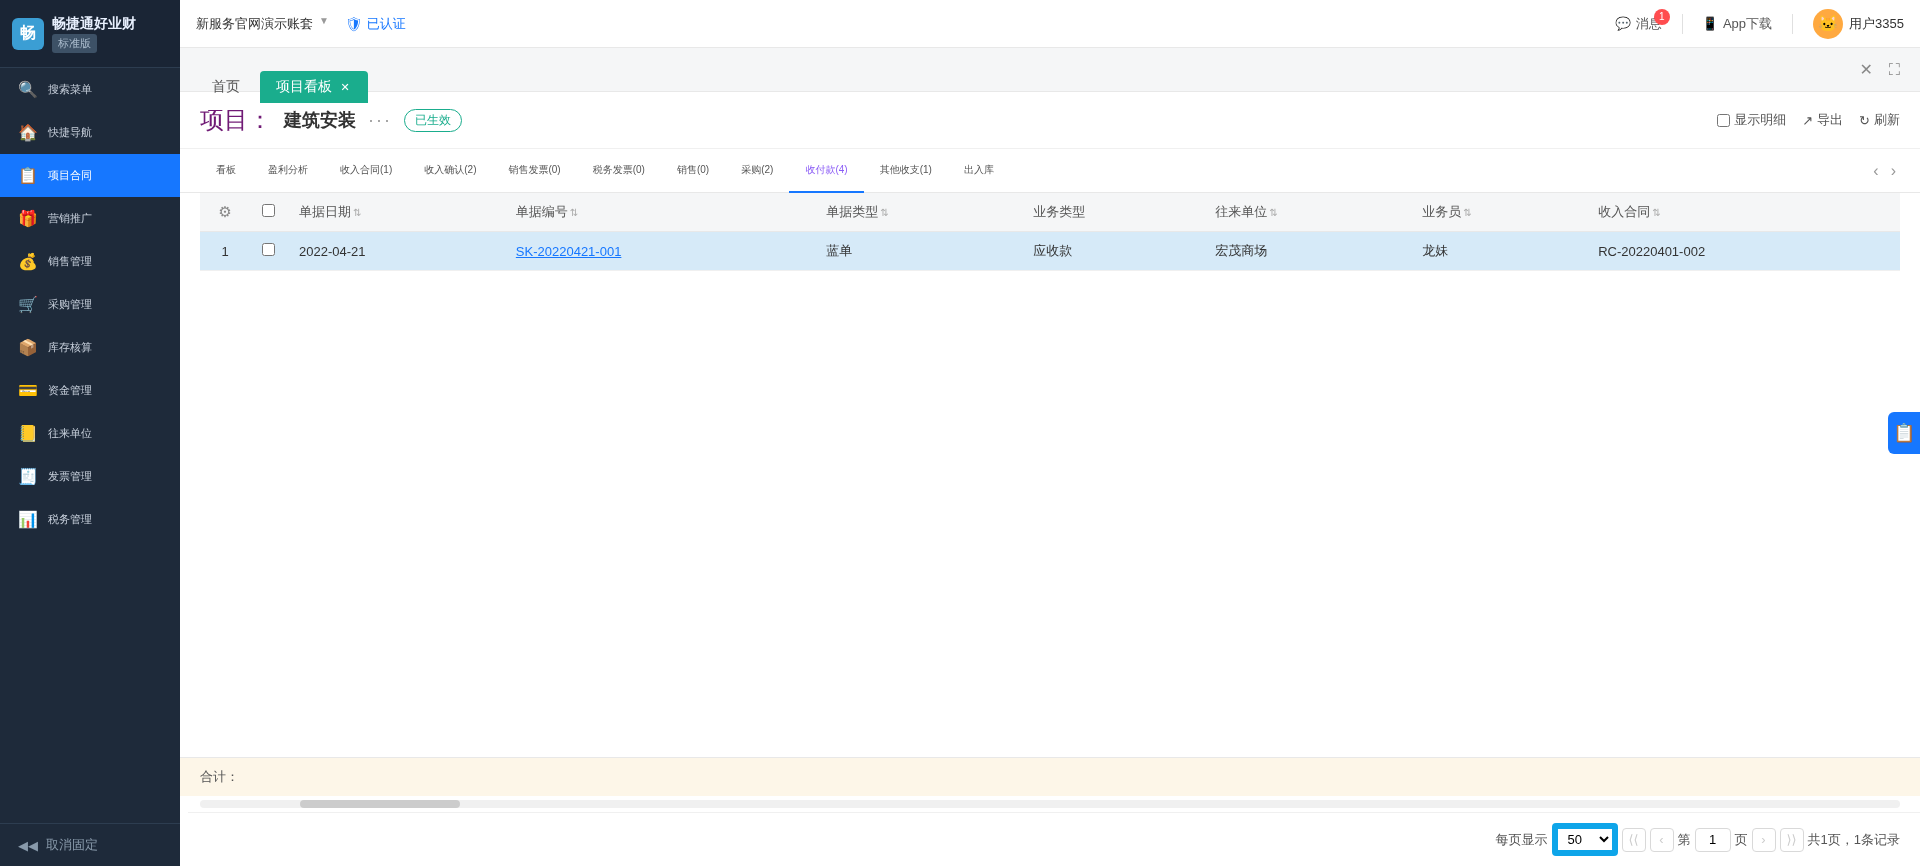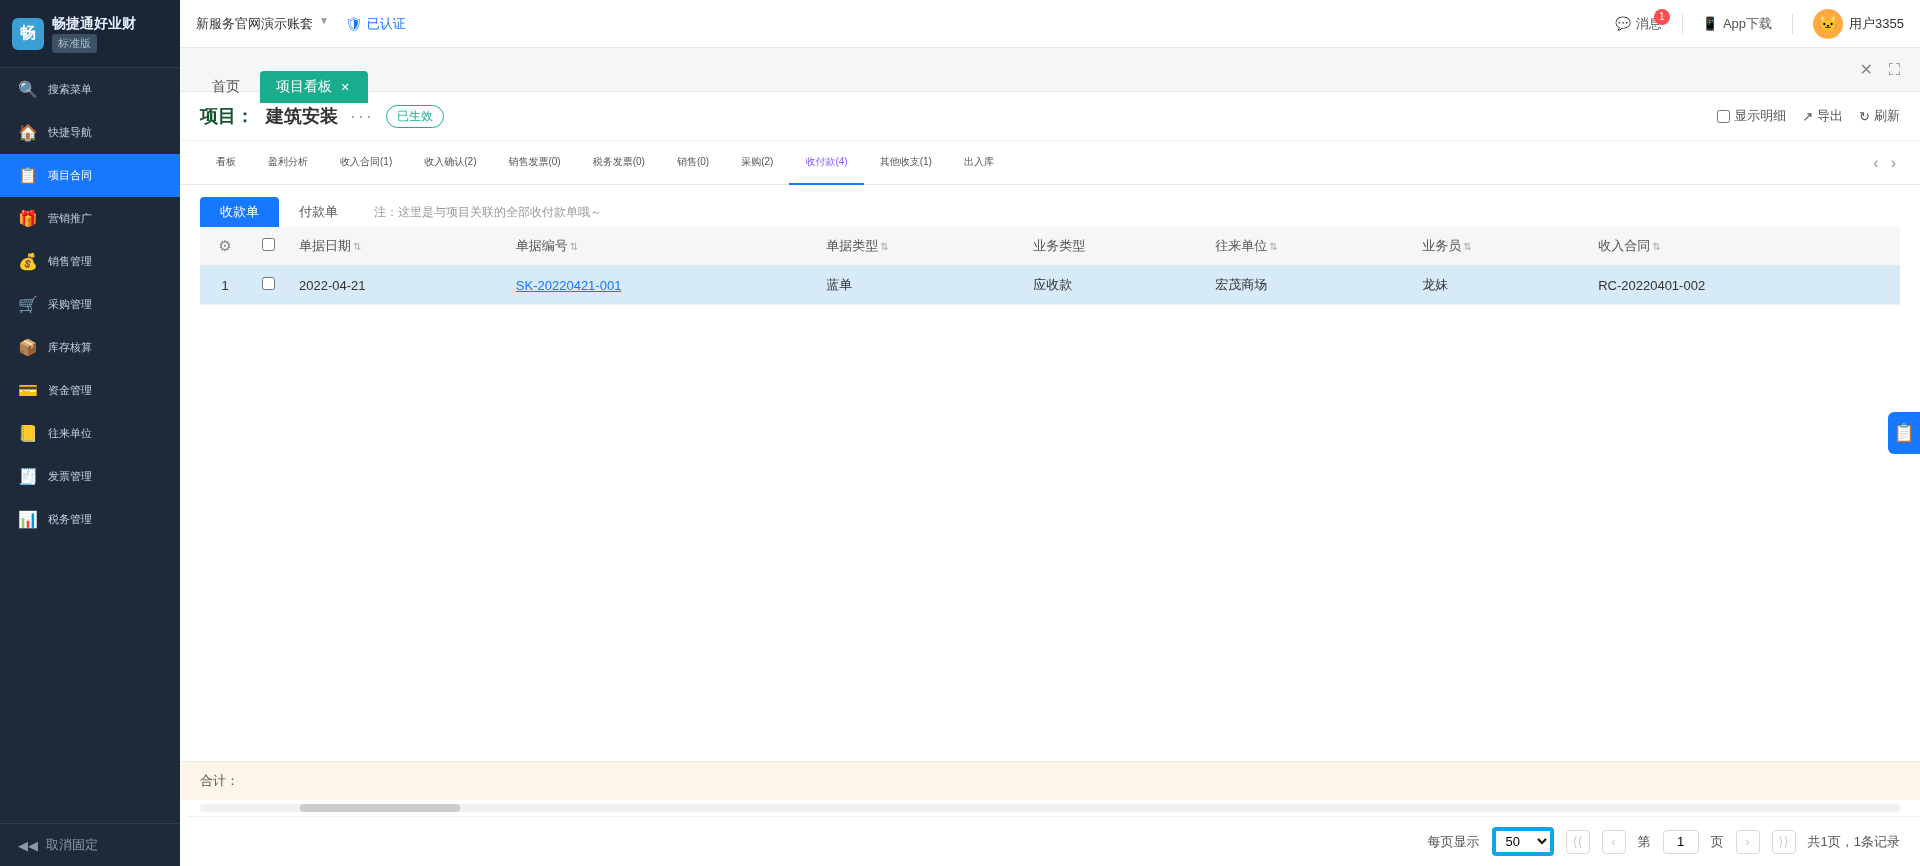--- a/index.html
+++ b/index.html
@@ -274,27 +274,27 @@
       width: 160px;
       background: #ccc;
       border-radius: 4px;
       margin-left: 100px;
     }
 
     
     .pagination {
       display: flex; align-items: center; justify-content: flex-end;
       padding: 10px 20px;
-      gap: 12px;
+      gap: 4px;
       font-size: 13px; color: #555;
       border-top: 1px solid #f0f0f0;
       margin-left: 8px;
     }
     .pagination-select {
-      border: 4px solid #0ea5e9;
+      border: 6px solid #0ea5e9;
       border-radius: 4px;
       padding: 2px 6px;
       font-size: 13px;
       cursor: pointer;
       background: #fff;
     }
     .pagination-btn {
       width: 24px; height: 24px;
       display: flex; align-items: center; justify-content: center;
       border: 1px solid #d9d9d9;
@@ -442,21 +442,21 @@
       <span>项目看板</span>
       <span class="tab-close">✕</span>
     </div>
     <div style="margin-left:auto; display:flex; align-items:center; gap:8px;">
       <span class="win-btn">✕</span>
       <span class="win-btn">⛶</span>
     </div>
   </div>
 
   <div class="project-header">
-    <span style="font-size:18px;font-weight:bold;color:#14532d;">项目：</span>
+    <span style="font-size:24px;font-weight:normal;color:#701a75;">项目：</span>
     <span style="font-size:18px;font-weight:bold;color:#333;">建筑安装</span>
     <span class="project-more">···</span>
     <div class="project-status-badge">已生效</div>
     <div class="project-header-actions">
       <label class="checkbox-label">
         <input type="checkbox" style="">
         <span>显示明细</span>
       </label>
       <div class="project-action">
         <span>↗</span>
@@ -480,25 +480,20 @@
     <div class="subtab">采购(2)</div>
     <div class="subtab active">收付款(4)</div>
     <div class="subtab">其他收支(1)</div>
     <div class="subtab">出入库</div>
     <div class="subtab-nav">
       <span class="subtab-nav-btn">‹</span>
       <span class="subtab-nav-btn">›</span>
     </div>
   </div>
 
-  <div class="sub2tabs">
-    <div class="sub2tab active">收款单</div>
-    <div class="sub2tab">付款单</div>
-    <span class="sub2tab-note">注：这里是与项目关联的全部收付款单哦～</span>
-  </div>
 
   <div class="table-container">
     <table>
       <thead>
         <tr>
           <th class="col-seq">
             <span class="th-settings">⚙</span>
           </th>
           <th class="col-checkbox">
             <input type="checkbox" style="">

